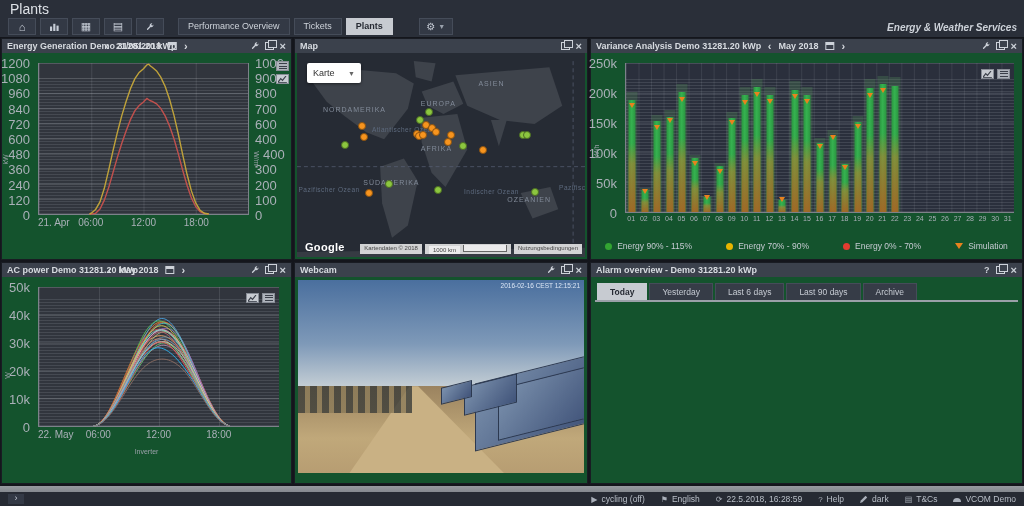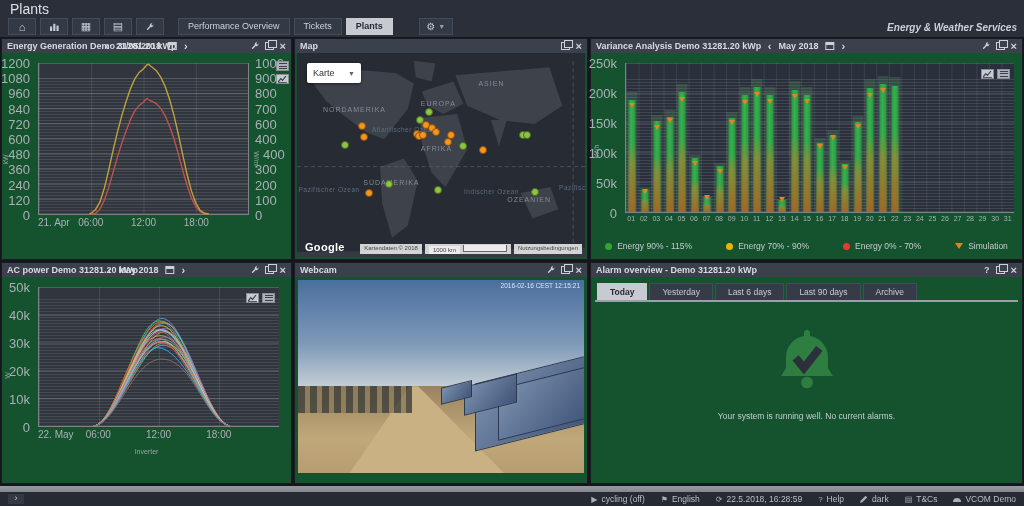--- a/index.html
+++ b/index.html
@@ -689,28 +689,20 @@
           </span>
         </span>
     </div>
     <div class="alarm-tabs" id="alarm-tabs">
         <div class="alarm-tab active">Today</div>
         <div class="alarm-tab">Yesterday</div>
         <div class="alarm-tab">Last 6 days</div>
         <div class="alarm-tab">Last 90 days</div>
         <div class="alarm-tab">Archive</div>
       </div>
-    <div class="alarm-body">
-      <svg width="74" height="74" viewBox="0 0 24 24">
-        <path id="bell-path" d="M12 2.2c.55 0 1 .45 1 1v1C16.3 4.7 18.8 7.6 18.8 11v3.6l1.6 2.6H3.6l1.6-2.6V11c0-3.4 2.5-6.3 5.8-6.8v-1c0-.55.45-1 1-1z" fill="#2e7d41"></path>
-        <circle cx="12" cy="19.3" r="1.9" fill="#2e7d41"></circle>
-        <path d="M8.3 11.3 L11 14.6 L16 8.3" stroke="#2b303a" stroke-width="2.6" fill="none"></path>
-      </svg>
-      <div class="alarm-msg">Your system is running well. No current alarms.</div>
-    </div>
   </div>
 
   <div class="scrollstrip"></div>
   <div class="statusbar">
     <div class="sb-left">›</div>
     <div class="sb-items" id="sb-items">
         <span class="sb-item">
           <span class="sb-ico">▶</span>
           <span>cycling (off)</span>
         </span>

